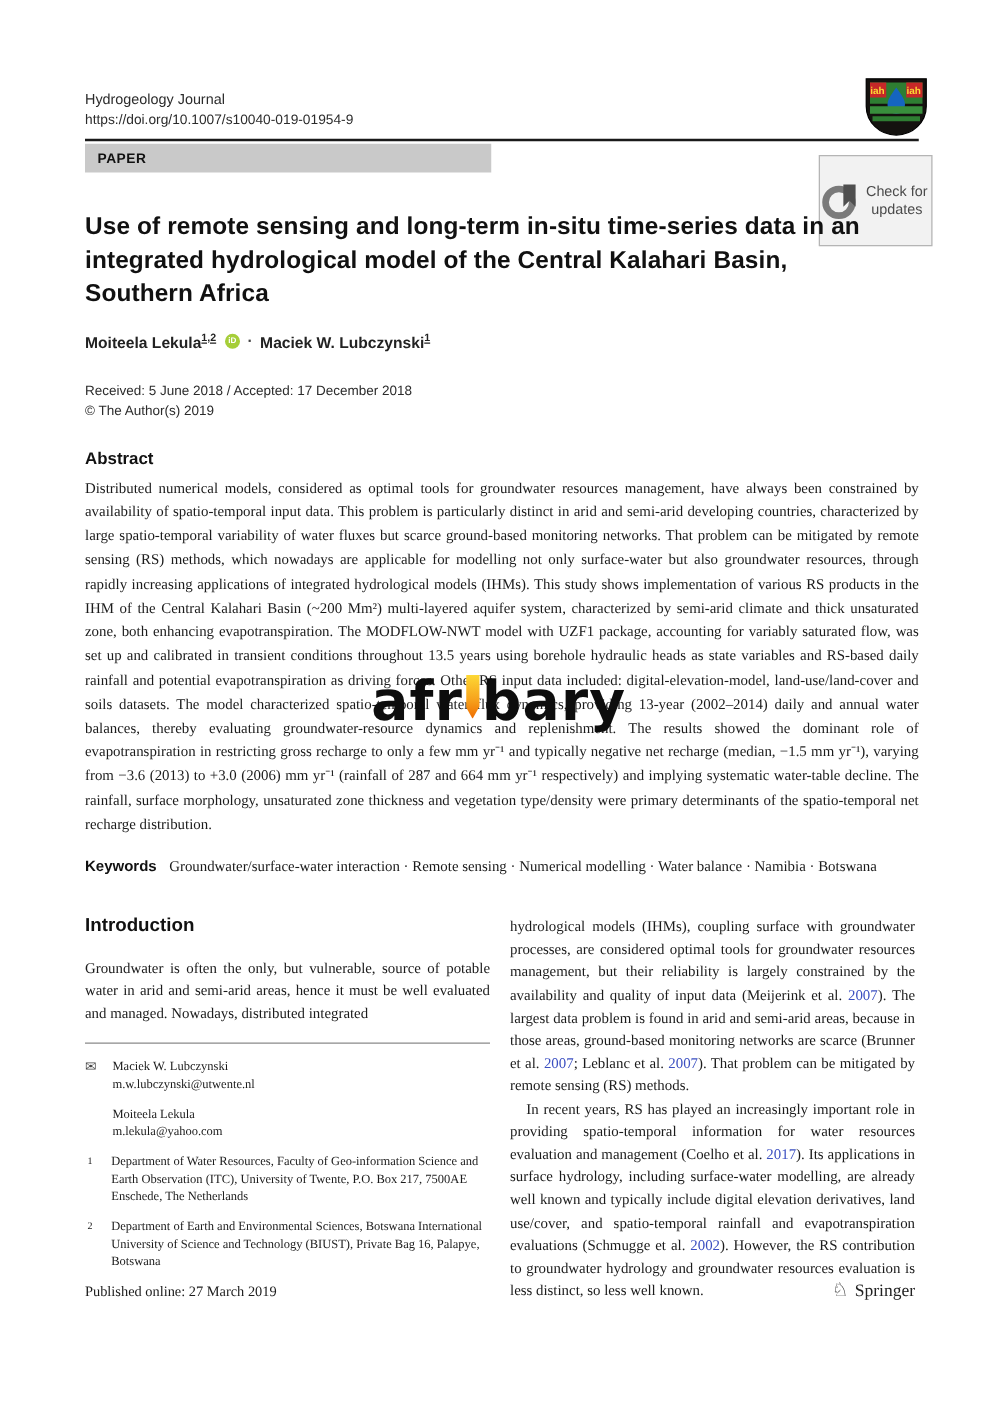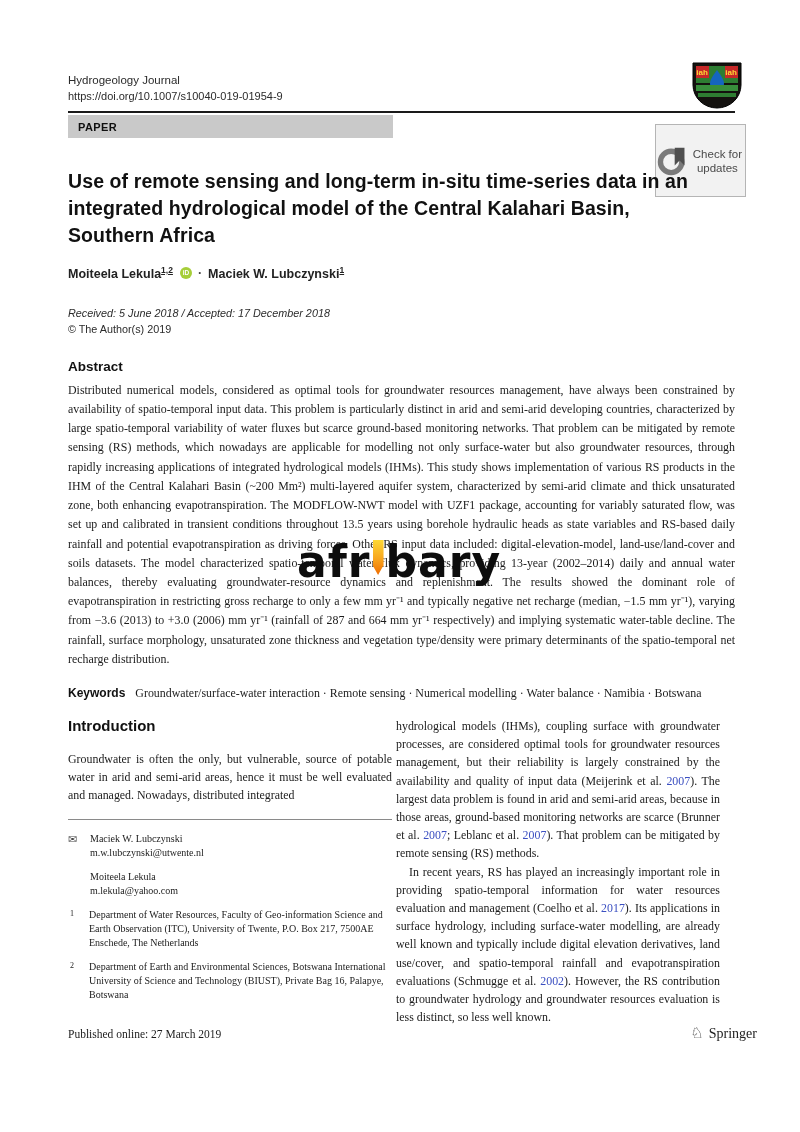--- a/index.html
+++ b/index.html
@@ -40,35 +40,35 @@
   }
   .authors { margin-top:16px; font-size:12.5px; font-weight:600; color:#222; display:flex; align-items:center; gap:6px; }
   .authors sup { font-size:8.5px; font-weight:600;text-decoration:underline; }
   .orcid {
     display:inline-flex; width:12px; height:12px; border-radius:50%;
     background:#a6ce39; color:#fff; font-size:6.5px; font-weight:bold;
     align-items:center; justify-content:center; margin-left:1px;
   }
   .dot-sep { font-weight:bold; color:#444; }
 
-  .dates { margin-top:26px; font-size:10.8px; color:#2b2b2b;font-style:italic; }
+  .dates { margin-top:26px; font-size:10.8px; color:#2b2b2b; }
   .copyright { margin-top:4px; font-size:10.8px; color:#2b2b2b; }
 
   
   .abstract-head { margin-top:24px; font-size:13.5px; font-weight:bold; color:#111; }
   .abstract-body {
     margin-top:7px; font-family:"Liberation Serif", serif;
     font-size:11.9px; line-height:19.2px; text-align:justify; color:#1b1b1b;
   }
   .keywords { margin-top:17px; font-size:12px; }
   .kw-label { font-weight:bold; font-size:12px; color:#111; margin-right:10px; }
   .kw-text { font-family:"Liberation Serif", serif; font-size:11.9px; color:#1b1b1b; }
 
   
-  .columns { margin-top:16px; display:flex; gap:4px; }
+  .columns { margin-top:31px; display:flex; gap:16px; }
   .col { width:324px; }
   .intro-head { font-size:15px; font-weight:bold; color:#111; margin-bottom:16px; }
   .body-text {
     font-family:"Liberation Serif", serif; font-size:11.9px;
     line-height:18.2px; text-align:justify; color:#1b1b1b;
   }
   .indent { text-indent:13px; }
   .cite { color:#3b4fc1; }
 
   
@@ -88,21 +88,21 @@
     font-size:44px; color:#0d0d0d; letter-spacing:1px; line-height:1;
     display:flex; align-items:flex-start;
   }
   .pencil {
     display:inline-block; width:11px; height:35px; margin:0 2px 2px 2px;
     background:linear-gradient(180deg,#fdd835 0%, #f7a41d 55%, #ef6c00 100%);
     clip-path:polygon(0 0,100% 0,100% 72%,50% 100%,0 72%);
   }
 
   
-  .footer { position:absolute; left:68px; right:43px; top:1026px; display:flex; justify-content:space-between; align-items:center; }
+  .footer { position:absolute; left:68px; right:68px; top:1026px; display:flex; justify-content:space-between; align-items:center; }
   .published { font-family:"Liberation Serif", serif; font-size:11.5px; color:#1b1b1b; }
   .springer { display:flex; align-items:center; gap:5px; font-family:"Liberation Serif", serif; font-size:14px; color:#222; }
   .springer-icon { font-size:15px; line-height:1; position:relative; top:-1px; }
 </style>
 </head>
 <body>
 
 <div class="iah-logo">
   <svg width="50" height="48" viewBox="0 0 50 48">
     <path d="M1,1 h48 v22 a24,23 0 0 1 -48 0 z" fill="#14120f" stroke="#000" stroke-width="1"></path>

